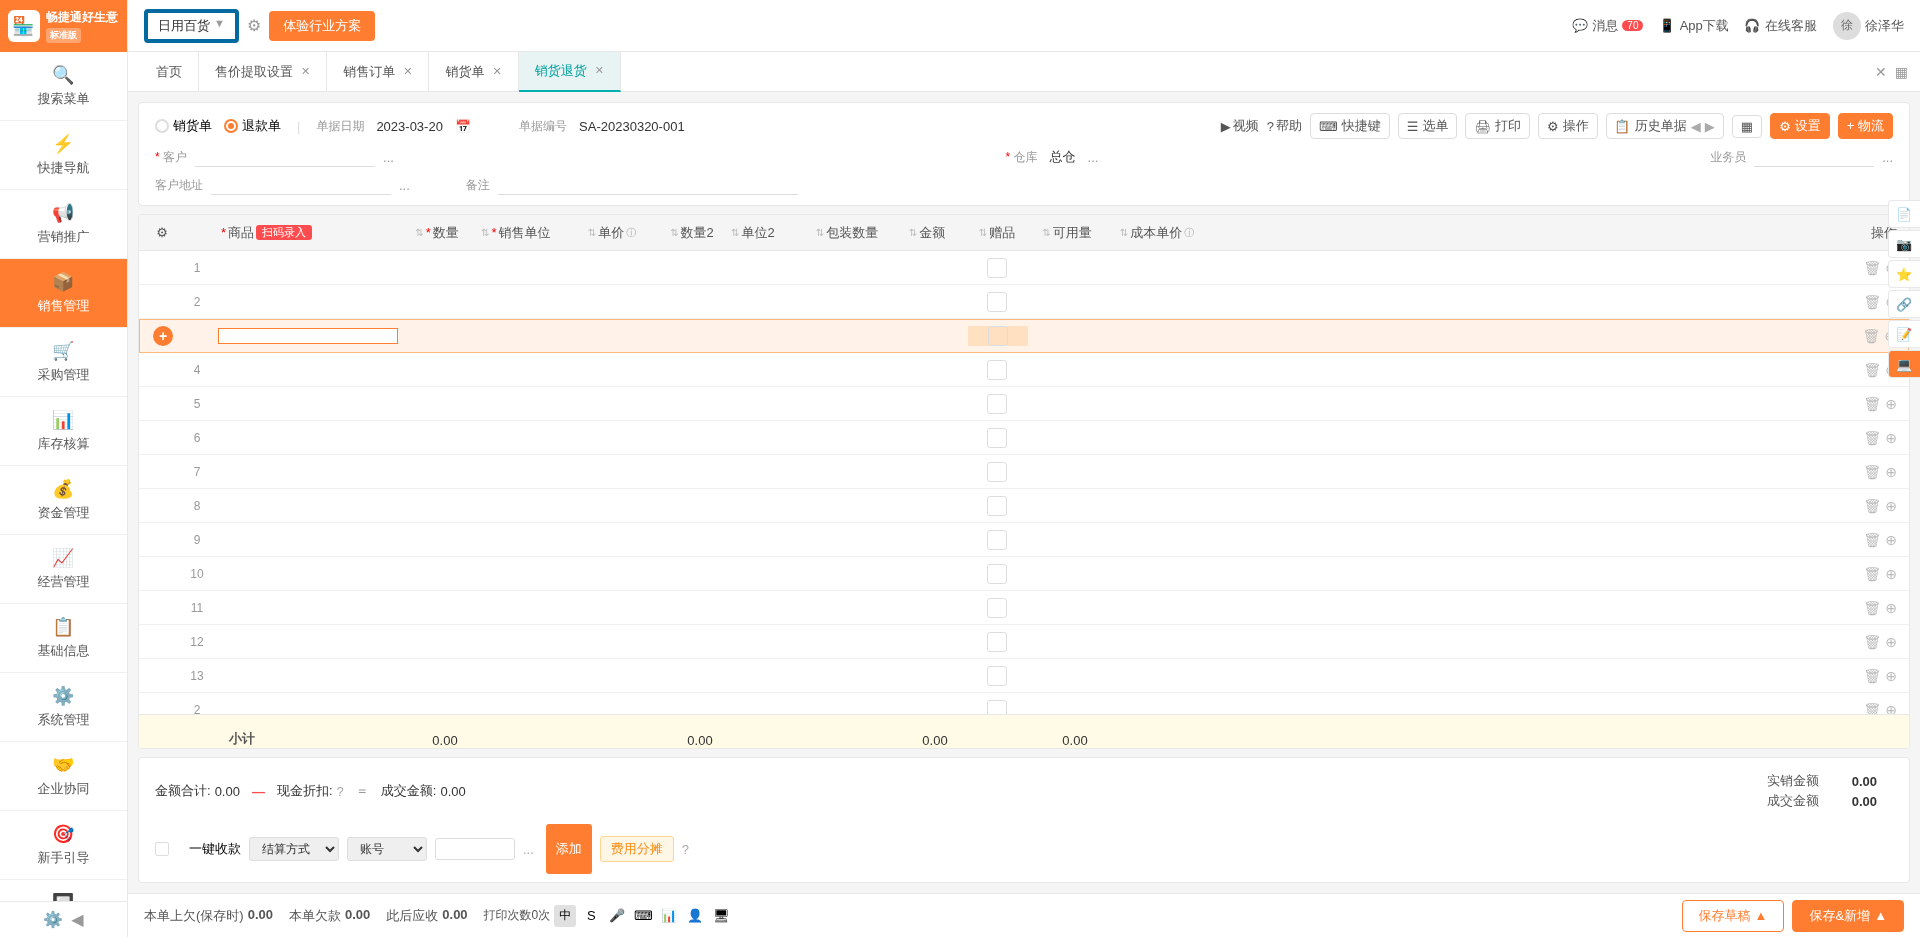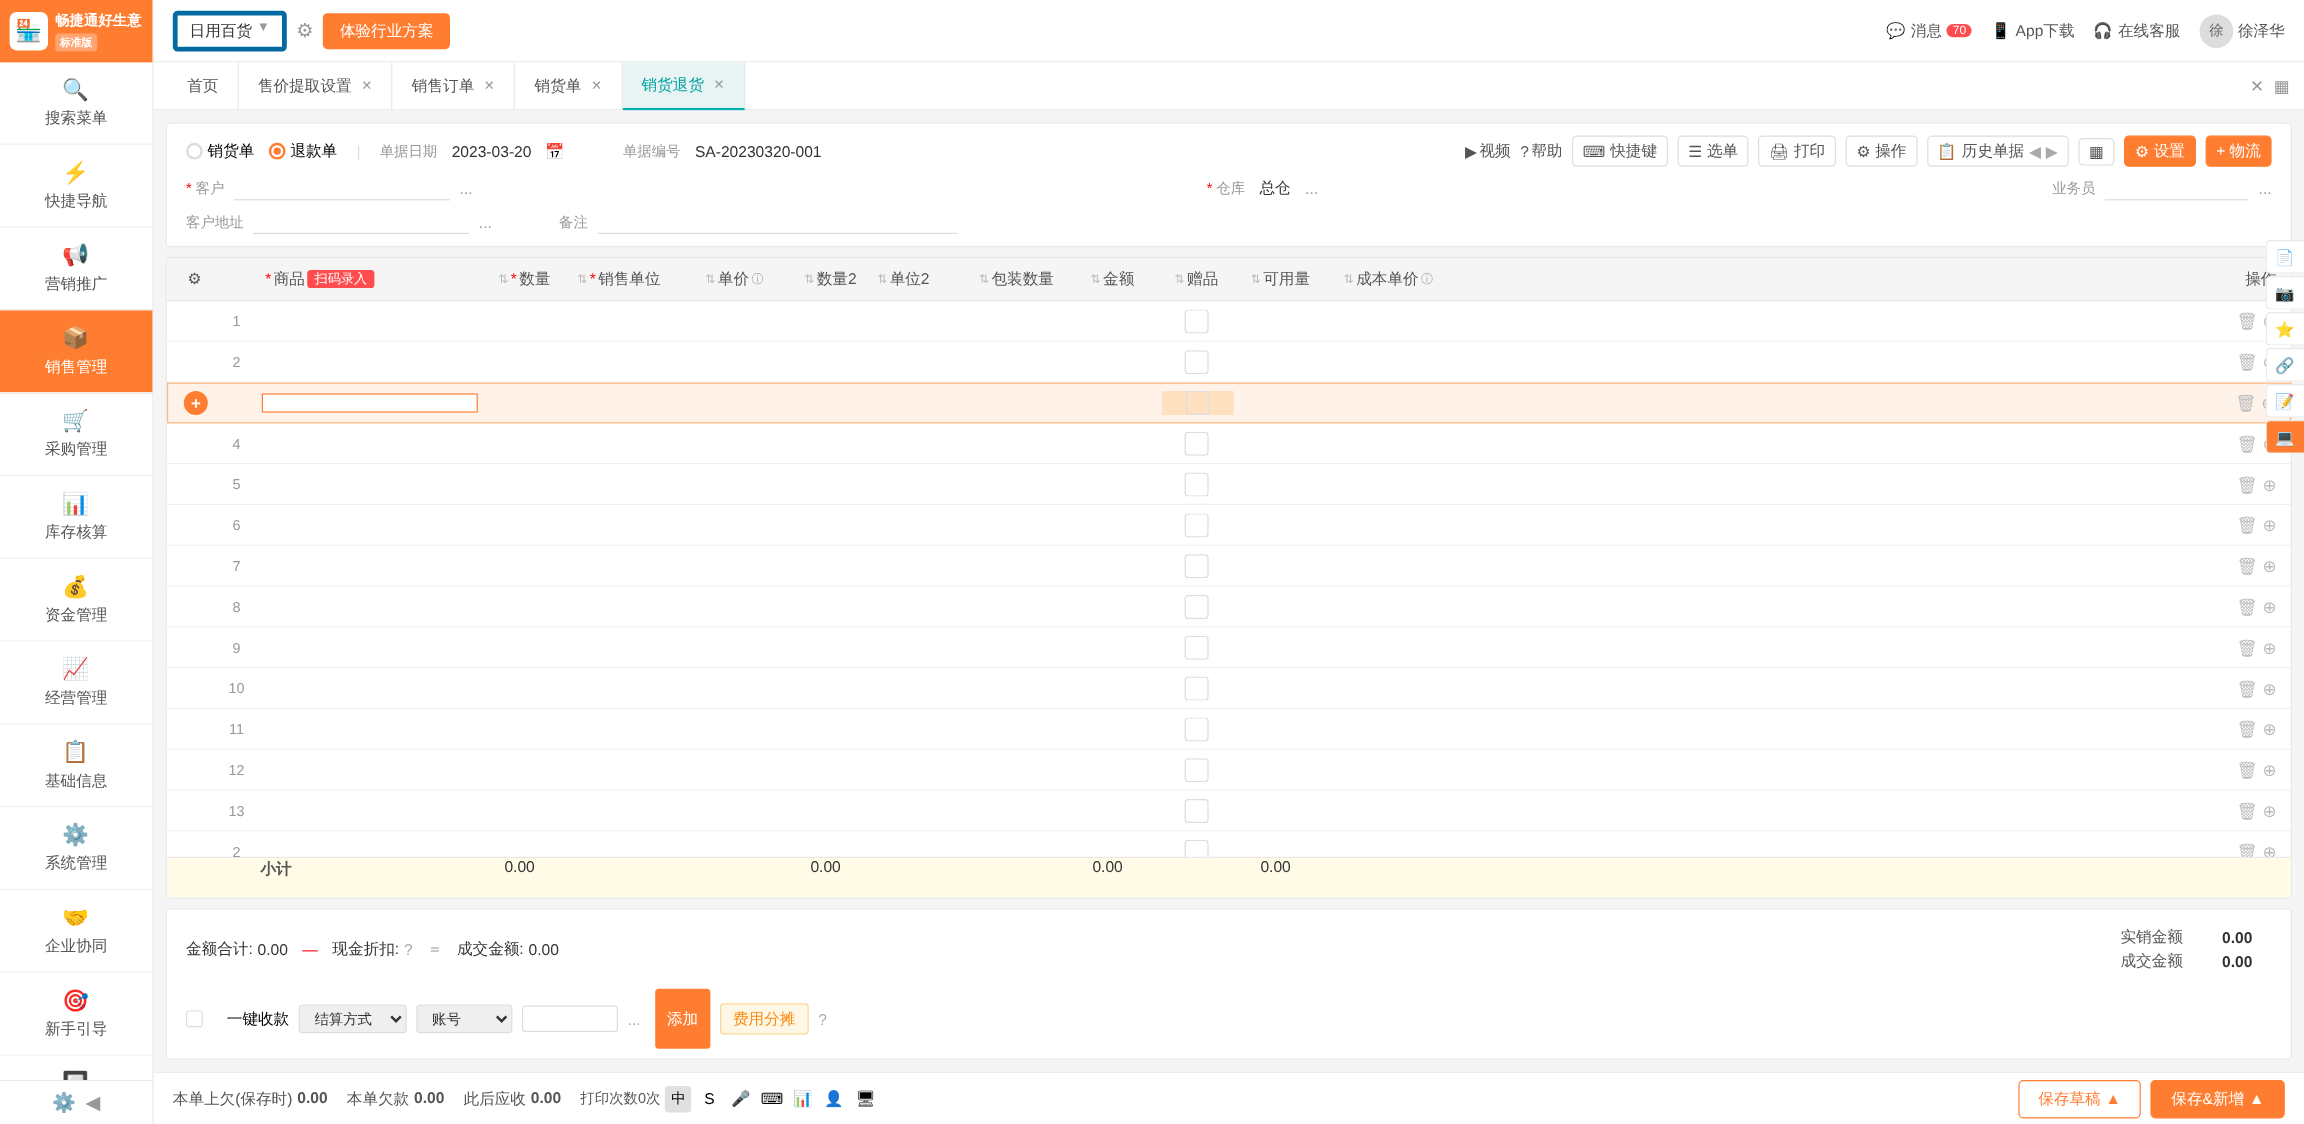--- a/index.html
+++ b/index.html
@@ -197,25 +197,25 @@
       background: #ff7d30; color: #fff;
       display: flex; align-items: center; justify-content: center;
       cursor: pointer; font-size: 14px; font-weight: bold;
       flex-shrink: 0;
     }
     .action-icons { display: flex; gap: 4px; align-items: center; }
     .action-icon { color: #bbb; cursor: pointer; font-size: 14px; }
 
     
     .summary-row {
-      display: flex; align-items: flex-start;
+      display: flex; align-items: flex-end;
       background: #fffbe6;
       border-top: 1px solid #e8e8e8;
       height: 34px;
-      padding: 0 4px;
+      padding: 0 16px;
       flex-shrink: 0;
     }
 
     
     .bottom-section {
       background: #fff;
       border: 1px solid #e8e8e8;
       border-radius: 4px;
       padding: 8px 16px;
     }

